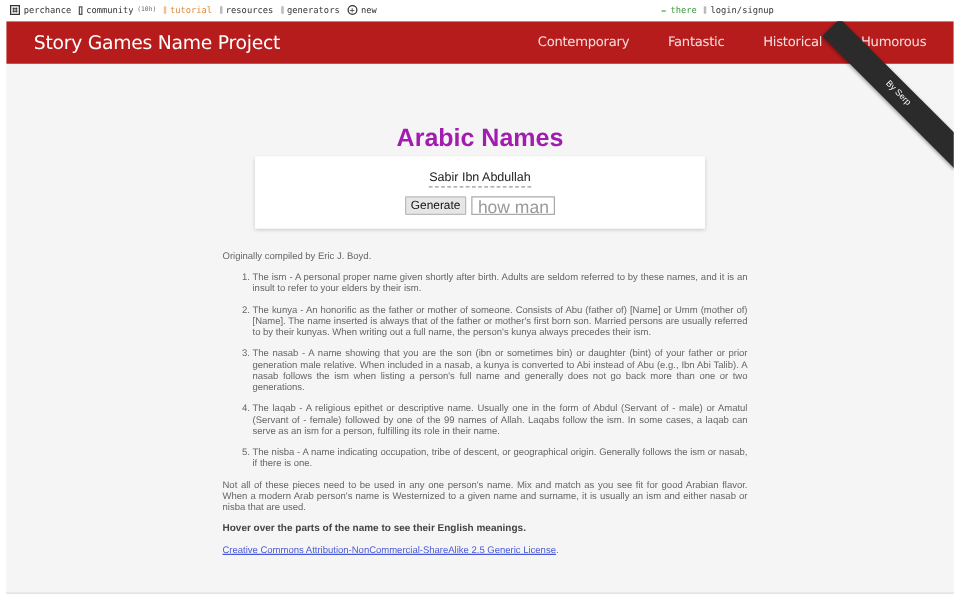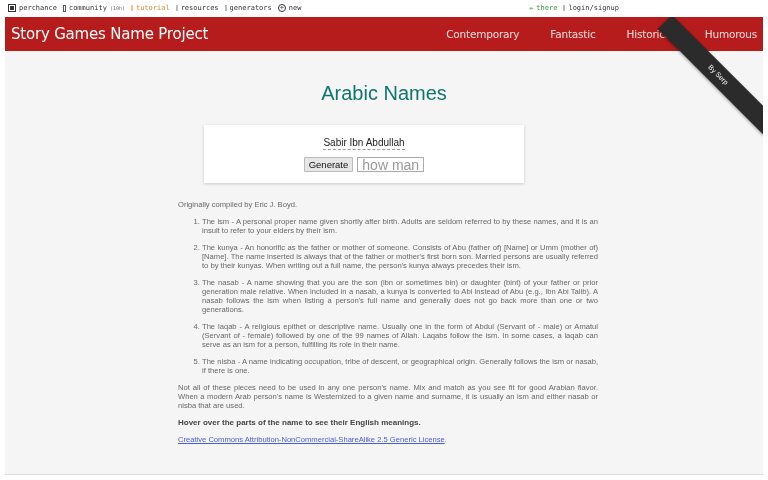--- a/index.html
+++ b/index.html
@@ -33,44 +33,44 @@
       align-items: center; justify-content: center; font-size: 7px; line-height: 1;
     }
 
     
     .page {
       position: absolute; left: 5px; top: 17px; width: 758px; height: 458px;
       background: #f5f5f5; border-bottom: 1px solid #ddd; overflow: hidden;
     }
     .navbar {
       height: 34px; background: #b71c1c; display: flex; align-items: center;
-      padding: 0 6px; color: #fff;
+      padding: 0 22px; color: #fff;
     }
     .brand { font-family: "DejaVu Sans", sans-serif; font-size: 15px; color: #fff; letter-spacing: -0.2px; }
     .nav { margin-left: auto; display: flex; gap: 0; }
     .nav a {
       font-family: "DejaVu Sans", sans-serif; font-size: 10.5px; color: #f4dede;
       text-decoration: none; padding: 0 9px 0 22px; letter-spacing: -0.2px;
     }
     .nav a:last-child { padding-right: 0; }
 
     .ribbon {
       position: absolute; right: -30px; top: 48px; width: 150px; height: 20px;
       background: #2b2b2b; transform: rotate(45deg); transform-origin: center;
       color: #fff; font-size: 7px; text-align: center; line-height: 20px;
       box-shadow: 0 1px 3px rgba(0,0,0,0.4);
     }
 
     h1 {
-      text-align: center; font-size: 20px; font-weight: normal; color: #0f766e;
-      margin-top: 31px; font-family: "Liberation Sans", sans-serif;
+      text-align: center; font-size: 20px; font-weight: bold; color: #a21caf;
+      margin-top: 49px; font-family: "Liberation Sans", sans-serif;
     }
 
     .gen-card {
-      position: absolute; left: 199px; top: 108px; width: 320px; height: 58px;
+      position: absolute; left: 199px; top: 108px; width: 360px; height: 58px;
       background: #fff; box-shadow: 0 1px 3px rgba(0,0,0,0.18);
       text-align: center;
     }
     .gen-name {
       display: inline-block; margin-top: 12px; font-size: 10px; color: #222;
       border-bottom: 1px dashed #999; line-height: 12px;
     }
     .gen-controls { margin-top: 7px; display: flex; justify-content: center; gap: 4px; }
     .gen-btn {
       height: 15px; padding: 0 4px; font-size: 9.5px; font-family: "Liberation Sans", sans-serif;

